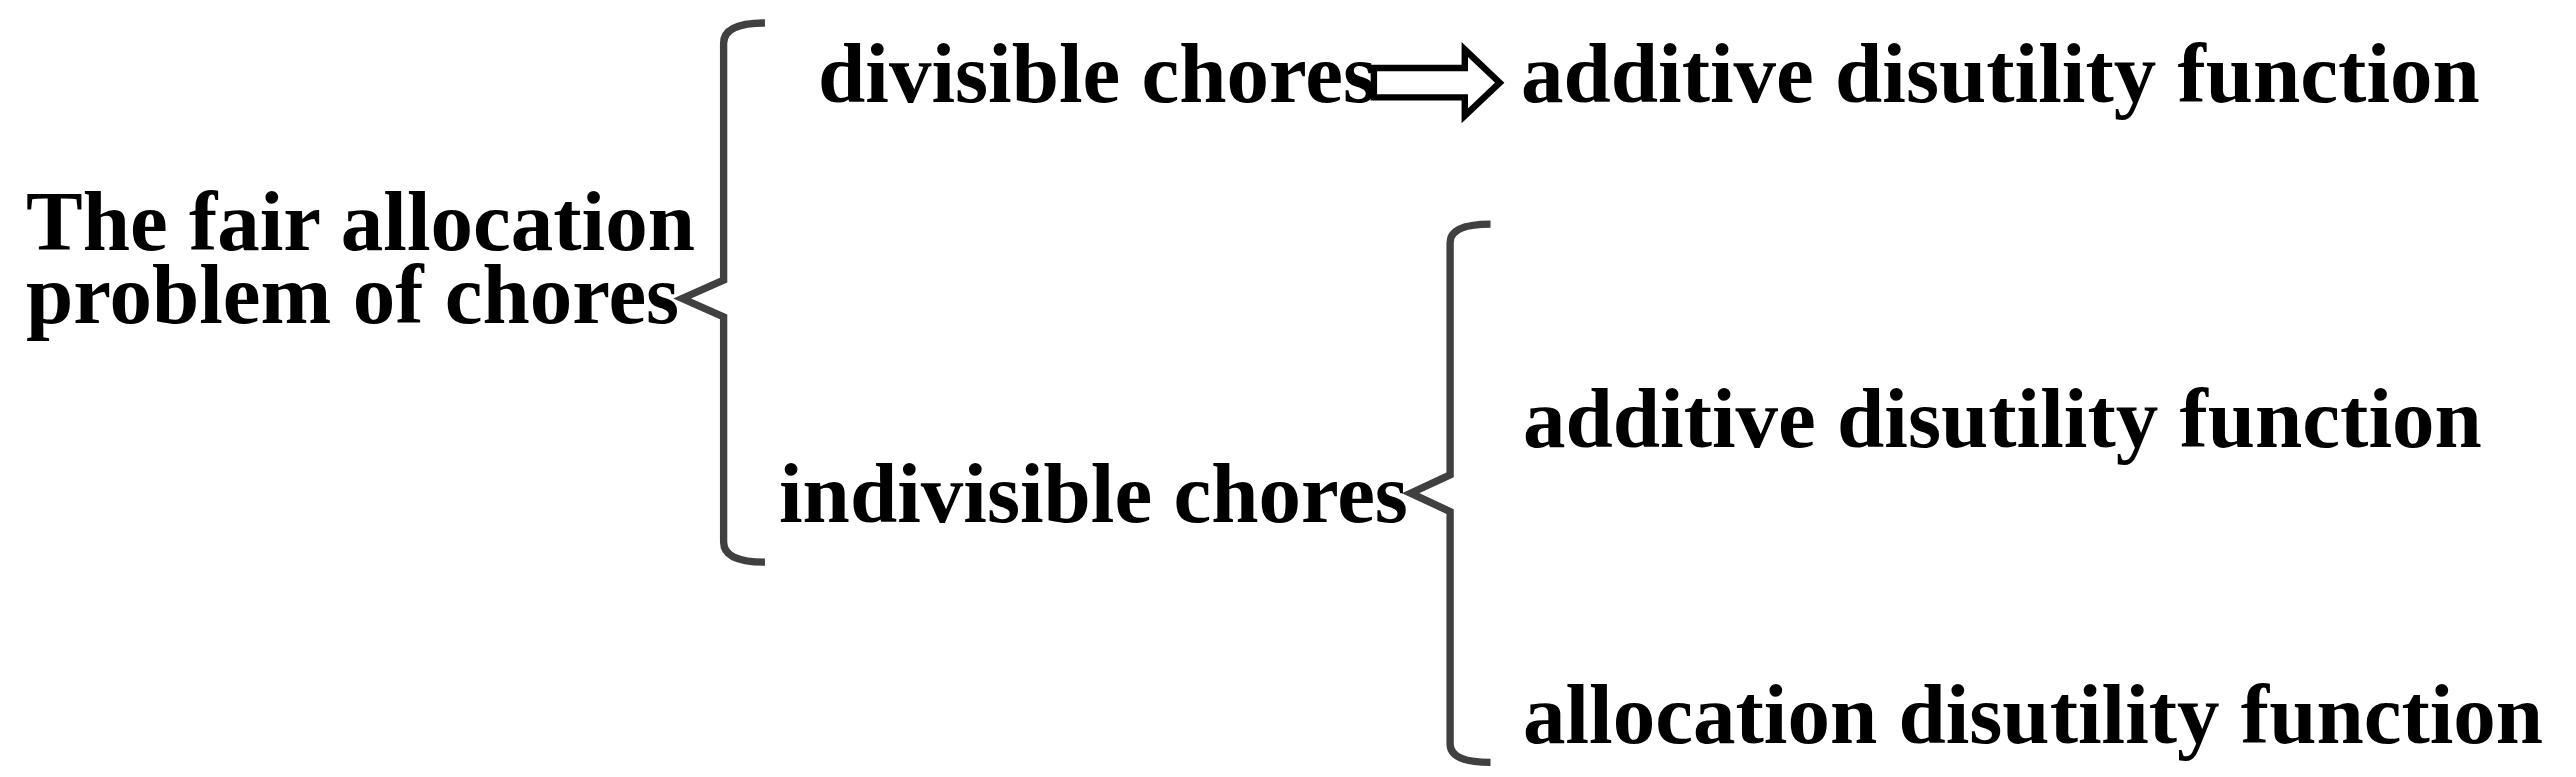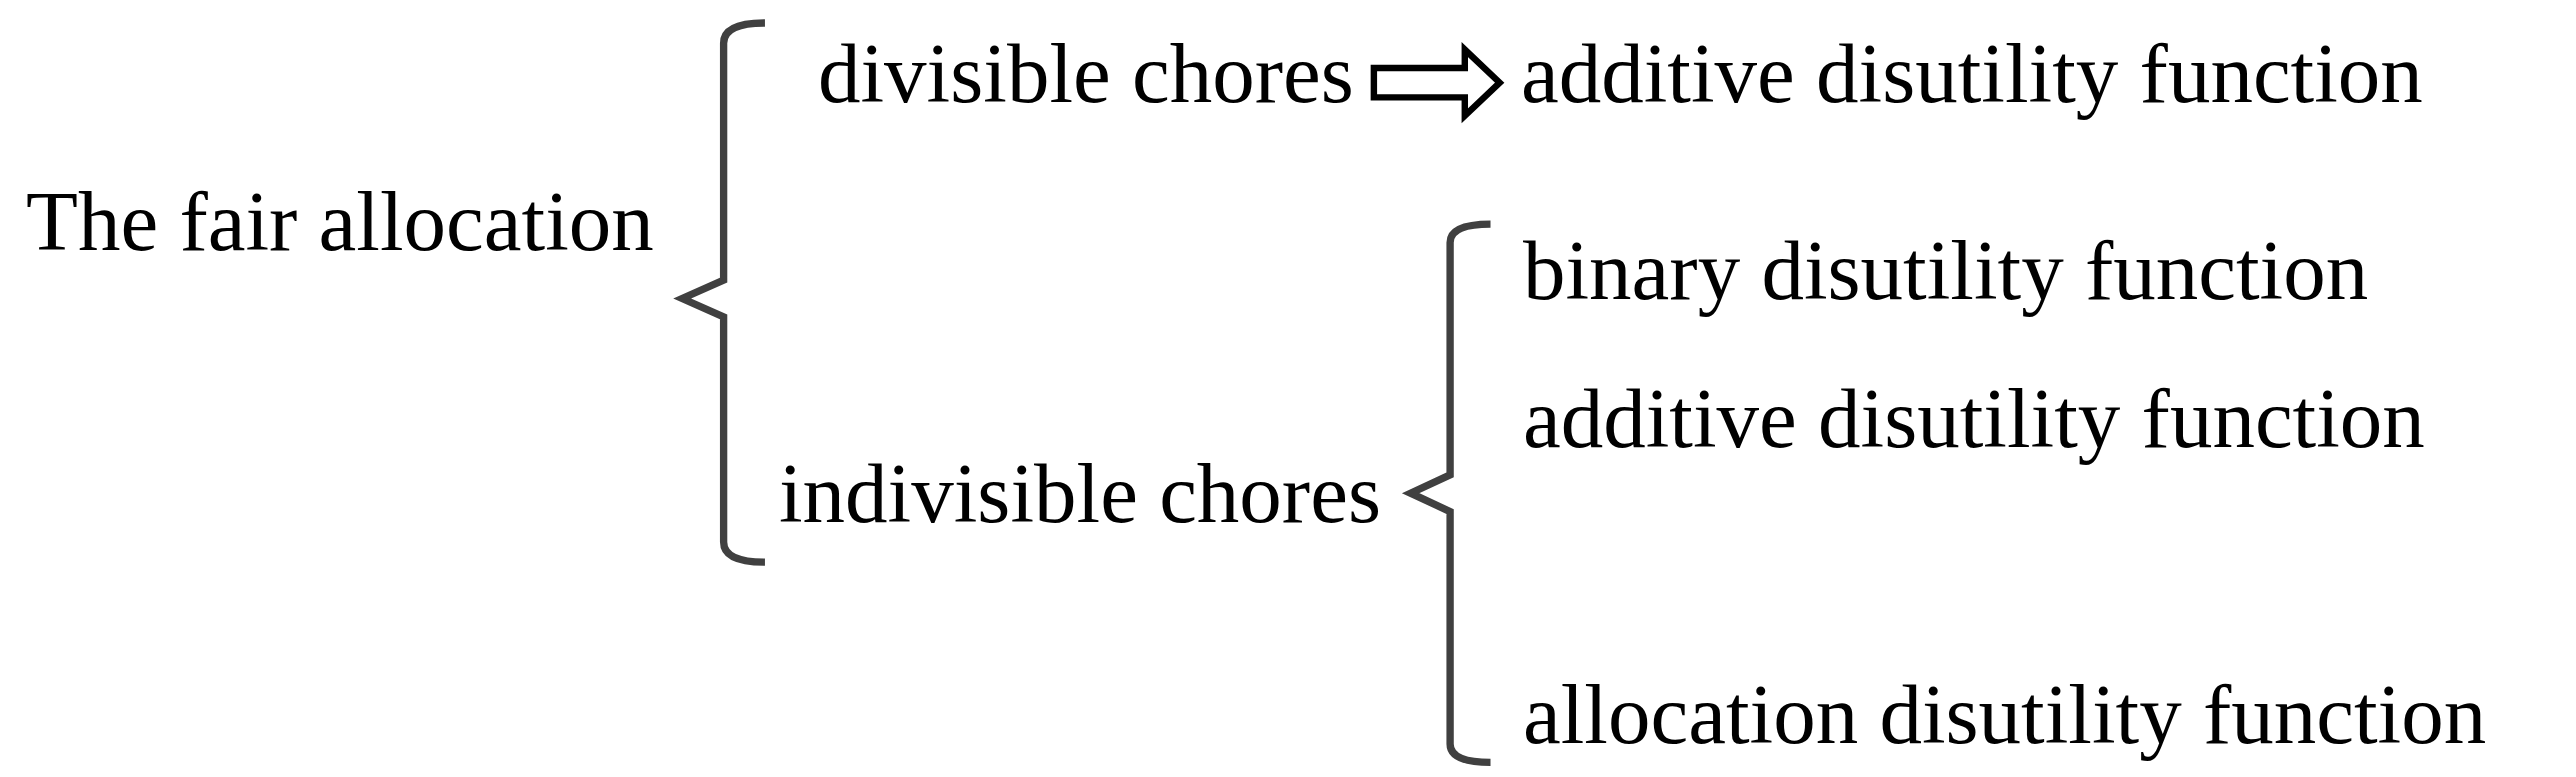--- a/index.html
+++ b/index.html
@@ -15,20 +15,21 @@
     overflow: hidden;
     font-family: "Liberation Serif", "DejaVu Serif", serif;
     color: #000000;
   }
   .txt {
     position: absolute;
     font-size: 85px;
     line-height: 85px;
     white-space: nowrap;
     color: #000000;
+    font-weight: bold;
   }
   #title-line-1 { left: 26px;  top: 147px; margin-top: 32px; }
   #title-line-2 { left: 26px;  top: 252px; }
   #divisible-label { left: 818px; top: 31px; }
   #divisible-result { left: 1521px; top: 31px; }
   #indivisible-label { left: 779px; top: 451px; }
   #item-0 { left: 1523px; top: 228px; }
   #item-1 { left: 1523px; top: 376px; }
   #item-2 { left: 1523px; top: 524px; }
   #item-3 { left: 1523px; top: 672px; }
@@ -61,28 +62,28 @@
 
     <path class="brace" d="M 832,25 Q 787,25 787,47 L 787,305 L 742,325 L 787,345 L 787,590 Q 787,612 832,612"></path>
 
     <path class="brace" d="M 1622,244 Q 1578,244 1578,264 L 1578,517 L 1535,537 L 1578,557 L 1578,810 Q 1578,830 1622,830"></path>
 
     <polygon class="block-arrow" points="1495,74 1594,74 1594,54 1632,90 1594,126 1594,106 1495,106"></polygon>
   </svg>
 
   <div class="txt" id="title-line-1">The fair allocation</div>
 
+  <div class="txt" id="title-line-2">problem of chores</div>
 
   <div class="txt" id="divisible-label">divisible chores</div>
 
   <div class="txt" id="divisible-result">additive disutility function</div>
 
   <div class="txt" id="indivisible-label">indivisible chores</div>
 
-  <div class="txt" id="item-0">binary disutility function</div>
 
   <div class="txt" id="item-1">additive disutility function</div>
 
 
   <div class="txt" id="item-3">allocation disutility function</div>
 
 </div>
 
 
 </body></html>

